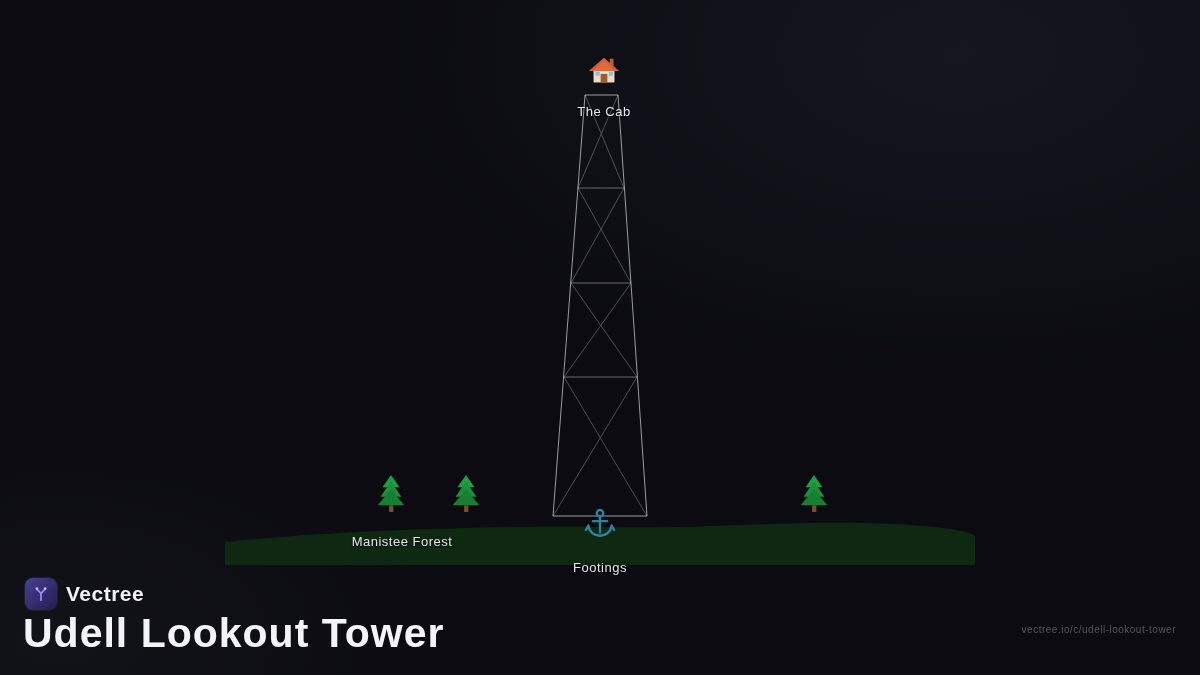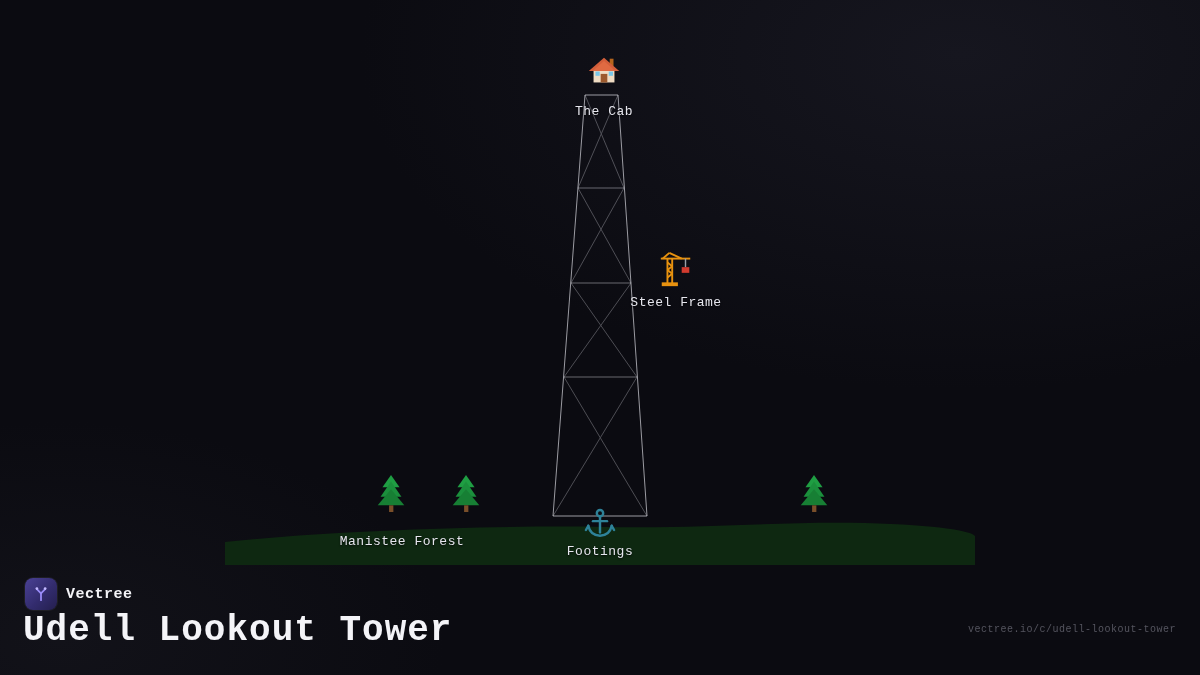--- a/index.html
+++ b/index.html
@@ -3,21 +3,21 @@
 <meta charset="utf-8">
 <style>
   * { margin:0; padding:0; box-sizing:border-box; }
   html,body { width:100%; height:100%; background:#08080d; }
   #app {
     position:relative; width:1200px; height:675px; overflow:hidden;
     background:
       radial-gradient(1000px 560px at 80% 8%, #16161f 0%, rgba(11,11,17,0) 60%),
       radial-gradient(700px 400px at 5% 95%, #121219 0%, rgba(11,11,17,0) 55%),
       #0b0b11;
-    font-family:Liberation Mono, monospace;
+    font-family:Liberation Sans, sans-serif;
   }
   .abs { position:absolute; }
   svg { display:block; }
 
   
   .node { position:absolute; width:140px; display:flex; flex-direction:column; align-items:center; }
   .node .icon { line-height:0; }
   .node-label, .free-label {
     font-size:13px; color:#e6e6ee; letter-spacing:0.5px; white-space:nowrap;
     text-shadow:0 1px 2px rgba(0,0,0,0.8);
@@ -25,24 +25,24 @@
   .free-label { position:absolute; transform:translateX(-50%); }
 
   
   .brand-row { position:absolute; left:25px; top:578px; display:flex; align-items:center; gap:9px; }
   .logo-mark {
     width:32px; height:32px; border-radius:8px; cursor:pointer;
     background:linear-gradient(135deg,#4a4195 0%, #332c6e 55%, #241f4e 100%);
     display:flex; align-items:center; justify-content:center;
     box-shadow:0 0 0 1px rgba(255,255,255,0.06);
   }
-  .brand-name { font-size:15px; font-weight:bold; color:#f2f2f6; letter-spacing:0.5px; }
+  .brand-name { font-size:21px; font-weight:bold; color:#f2f2f6; letter-spacing:0.5px; }
   .page-title {
     position:absolute; left:23px; top:610px;
-    font-size:36px; font-weight:bold; color:#f4f4f8; letter-spacing:1px; white-space:nowrap;
+    font-size:41px; font-weight:bold; color:#f4f4f8; letter-spacing:1px; white-space:nowrap;
   }
   .page-url {
     position:absolute; right:24px; top:624px;
     font-size:10px; color:#55555f; letter-spacing:0.5px; white-space:nowrap;
   }
 </style>
 </head>
 <body>
 
 <div id="app">
@@ -81,41 +81,20 @@
         <polygon points="8,19 20,8.5 32,19" fill="#e06a42"></polygon>
         <rect x="16.5" y="22" width="7" height="9" fill="#9c5a2e"></rect>
         <rect x="11" y="19.5" width="4.5" height="4.5" fill="#79c7e8"></rect>
         <rect x="25" y="19.5" width="4.5" height="4.5" fill="#79c7e8"></rect>
       </svg>
     </span>
     <div class="node-label" style="margin-top:13px;">The Cab</div>
   </div>
 
 
-  <div class="node" style="left:606px; top:251px;">
-    <span class="icon">
-      <svg width="38" height="38" viewBox="0 0 40 40">
-        <g stroke="#e8920f" stroke-width="2" fill="none">
-          <line x1="11" y1="34" x2="11" y2="8"></line>
-          <line x1="16" y1="34" x2="16" y2="8"></line>
-          <line x1="11" y1="12" x2="16" y2="16"></line>
-          <line x1="16" y1="16" x2="11" y2="20"></line>
-          <line x1="11" y1="20" x2="16" y2="24"></line>
-          <line x1="16" y1="24" x2="11" y2="28"></line>
-          <line x1="4" y1="8" x2="35" y2="8"></line>
-          <line x1="13" y1="2" x2="26" y2="8"></line>
-          <line x1="13" y1="2" x2="6" y2="8"></line>
-        </g>
-        <rect x="5" y="33" width="17" height="4" fill="#e8920f"></rect>
-        <line x1="30" y1="8" x2="30" y2="17" stroke="#9aa0a8" stroke-width="1.5"></line>
-        <rect x="26" y="17" width="8" height="6" fill="#d23b2f"></rect>
-      </svg>
-    </span>
-    <div class="node-label" style="margin-top:6px;">Steel Frame</div>
-  </div>
 
   <div>
     <span class="abs icon" style="left:374px; top:474px;">
       <svg width="34" height="38" viewBox="0 0 34 40">
         <polygon points="17,1 26,14 8,14" fill="#1f9e43"></polygon>
         <polygon points="17,8 28,24 6,24" fill="#1b8f3c"></polygon>
         <polygon points="17,16 31,33 3,33" fill="#177f34"></polygon>
         <rect x="15" y="33" width="4.5" height="7" fill="#7a4f2a"></rect>
       </svg>
     </span>
@@ -144,21 +123,21 @@
         <g stroke="#2e8299" stroke-width="2.6" fill="none" stroke-linecap="round">
           <circle cx="17" cy="5.5" r="3.4"></circle>
           <line x1="17" y1="9" x2="17" y2="26"></line>
           <line x1="9.5" y1="14" x2="24.5" y2="14"></line>
           <path d="M4.5,19 C6,26 11,29.5 17,29.5 C23,29.5 28,26 29.5,19"></path>
           <path d="M4.5,19 L2,23.5"></path>
           <path d="M29.5,19 L32,23.5"></path>
         </g>
       </svg>
     </span>
-    <div class="node-label" style="margin-top:6px;">Footings</div>
+    <div class="node-label" style="margin-top:22px;">Footings</div>
   </div>
 
   <div class="brand-row">
     <div class="logo-mark">
       <svg width="22" height="22" viewBox="0 0 32 32">
         <g stroke="#9a8cf9" stroke-width="2.6" fill="none" stroke-linecap="round">
           <line x1="16" y1="25" x2="16" y2="15"></line>
           <line x1="16" y1="15" x2="10" y2="9"></line>
           <line x1="16" y1="15" x2="22" y2="9"></line>
         </g>

